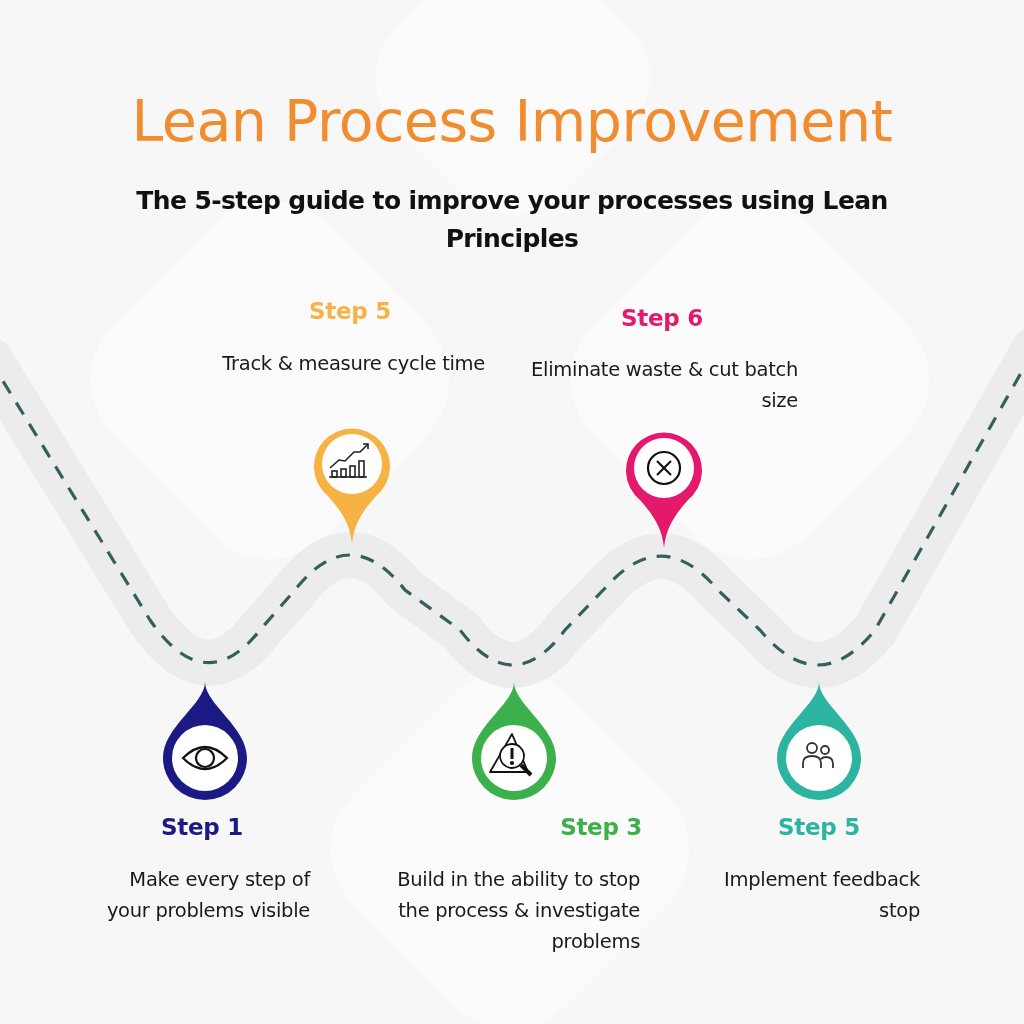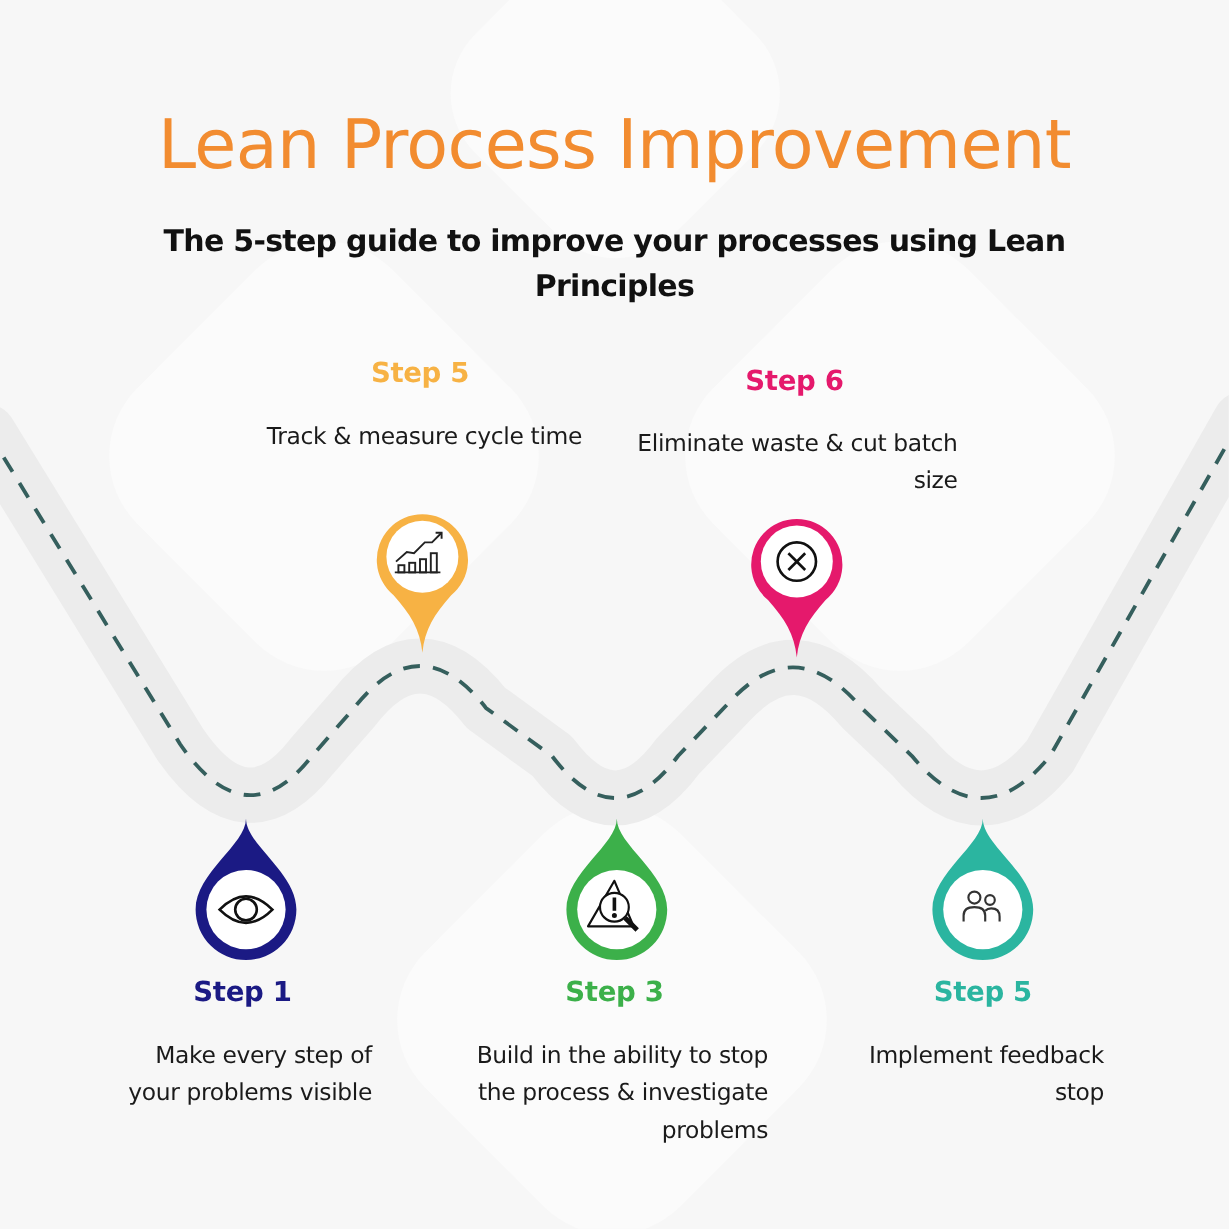--- a/index.html
+++ b/index.html
@@ -77,21 +77,21 @@
   <path d="M44 0 C 44 22 2 45 2 76 A 42 42 0 0 0 86 76 C 86 45 44 22 44 0 Z" fill="#3cb04a"></path>
   <circle cx="44" cy="76" r="33" fill="#fff"></circle>
   <g stroke="#111" stroke-width="1.8" fill="none">
     <path d="M42 52 L 20 90 L 58 90 Z" stroke-linejoin="round"></path>
     <circle cx="42" cy="74" r="12" fill="#fff"></circle>
     <line x1="42" y1="66" x2="42" y2="77" stroke-width="3"></line>
     <circle cx="42" cy="81" r="1.2" fill="#111"></circle>
     <line x1="51" y1="83" x2="61" y2="93" stroke-width="4"></line>
   </g>
 </svg>
-<div class="step-label" style="left:382px; top:814px; color:#3cb04a;">Step 3</div>
+<div class="step-label" style="left:382px; top:814px; color:#3cb04a;text-align:right;">Step 3</div>
 <div class="step-desc" style="left:392px; top:864px; width:248px;">Build in the ability to stop the process &amp; investigate problems</div>
 
 <svg class="pin" style="left:775px; top:682px;" width="88" height="120" viewBox="0 0 88 120">
   <path d="M44 0 C 44 22 2 45 2 76 A 42 42 0 0 0 86 76 C 86 45 44 22 44 0 Z" fill="#2bb5a0"></path>
   <circle cx="44" cy="76" r="33" fill="#fff"></circle>
   <g stroke="#333" stroke-width="1.8" fill="none">
     <circle cx="37" cy="66" r="5"></circle>
     <circle cx="50" cy="68" r="4"></circle>
     <path d="M28 86 L 28 81 Q 28 74 37 74 Q 46 74 46 81 L 46 86"></path>
     <path d="M46 77 Q 48 75 51 75 Q 58 75 58 82 L 58 86"></path>

